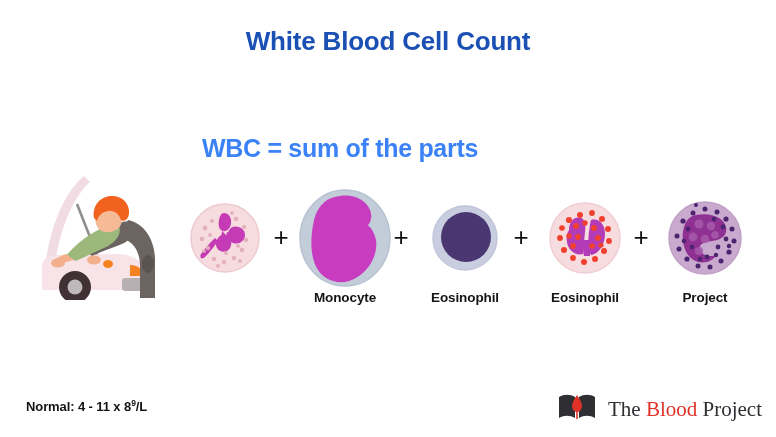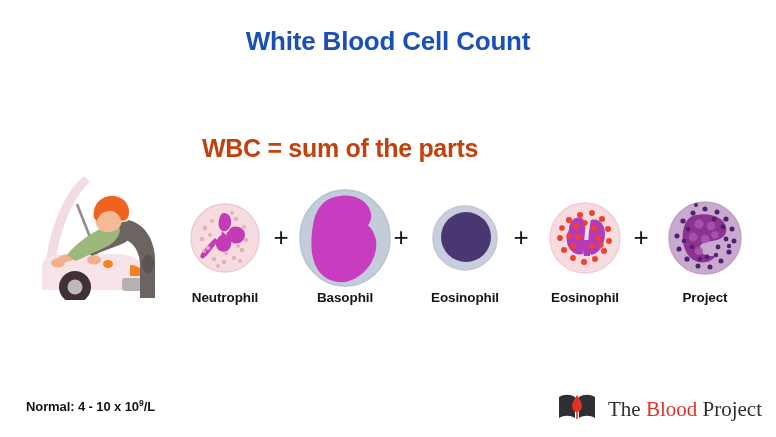--- a/index.html
+++ b/index.html
@@ -32,21 +32,21 @@
   
   .subtitle {
     position: absolute;
     top: 134px;
     left: 0;
     width: 680px;
     text-align: center;
     font-size: 25px;
     font-weight: bold;
     letter-spacing: -0.3px;
-    color: #c2410c;
+    color: #3b82f6;
   }
 
   
   .car-scene {
     position: absolute;
     left: 22px;
     top: 168px;
     width: 150px;
     height: 132px;
   }
@@ -202,35 +202,34 @@
             <circle cx="38" cy="52" r="2.1"></circle>
           <circle cx="22" cy="34" r="2.0"></circle>
             <circle cx="50" cy="45" r="2.0"></circle>
           <circle cx="30" cy="65" r="2.0"></circle>
             <circle cx="44" cy="12" r="1.9"></circle>
           <circle cx="16" cy="50" r="1.9"></circle>
             <circle cx="52" cy="60" r="1.9"></circle>
         </g>
       </svg>
     </div>
-    <div class="cell-label">Neutrophil</div>
   </div>
 
   <div class="plus" style="left:98px;">+</div>
 
   <div class="cell-group" style="left:120px;">
     <div class="cell-art">
       <svg width="98" height="104" viewBox="0 0 98 104" xmlns="http://www.w3.org/2000/svg">
         <ellipse cx="49" cy="52" rx="45" ry="48" fill="#c3ccd9" stroke="#b7c2d1" stroke-width="1.4"></ellipse>
         <path d="M44 10 C58 8 70 14 74 24 C78 34 72 42 64 44 C56 46 50 44 47 48
                  C50 42 56 38 64 37 C72 36 78 44 80 54 C82 68 74 84 60 92
                  C46 100 30 96 22 84 C14 72 14 52 18 34 C22 18 32 11 44 10 Z" fill="#c83cc0"></path>
       </svg>
     </div>
-    <div class="cell-label">Basophil</div>
+    <div class="cell-label">Monocyte</div>
   </div>
 
   <div class="plus" style="left:218px;">+</div>
 
   <div class="cell-group" style="left:240px;">
     <div class="cell-art">
       <svg width="70" height="70" viewBox="0 0 70 70" xmlns="http://www.w3.org/2000/svg">
         <circle cx="35" cy="35" r="32" fill="#c9cde0" stroke="#bfc5db" stroke-width="1.4"></circle>
         <circle cx="36" cy="34" r="25" fill="#4a3670"></circle>
       </svg>
@@ -324,21 +323,21 @@
             <circle cx="50" cy="56" r="2.2"></circle>
         </g>
       </svg>
     </div>
     <div class="cell-label">Project</div>
   </div>
 
 </div>
 
 <div class="normal-range">
-  <span>Normal: 4 - 10 x 10</span><sup>9</sup><span>/L</span>
+  <span>Normal: 4 - 11 x 8</span><sup>9</sup><span>/L</span>
 </div>
 
 <div class="brand">
   <span>
     <svg width="40" height="30" viewBox="0 0 40 30" xmlns="http://www.w3.org/2000/svg">
 
       <path d="M2 5 C7 2 13 2 18 5 L18 26 C13 23 7 23 2 26 Z" fill="#2e2e33"></path>
 
       <path d="M38 5 C33 2 27 2 22 5 L22 26 C27 23 33 23 38 26 Z" fill="#2e2e33"></path>
 

